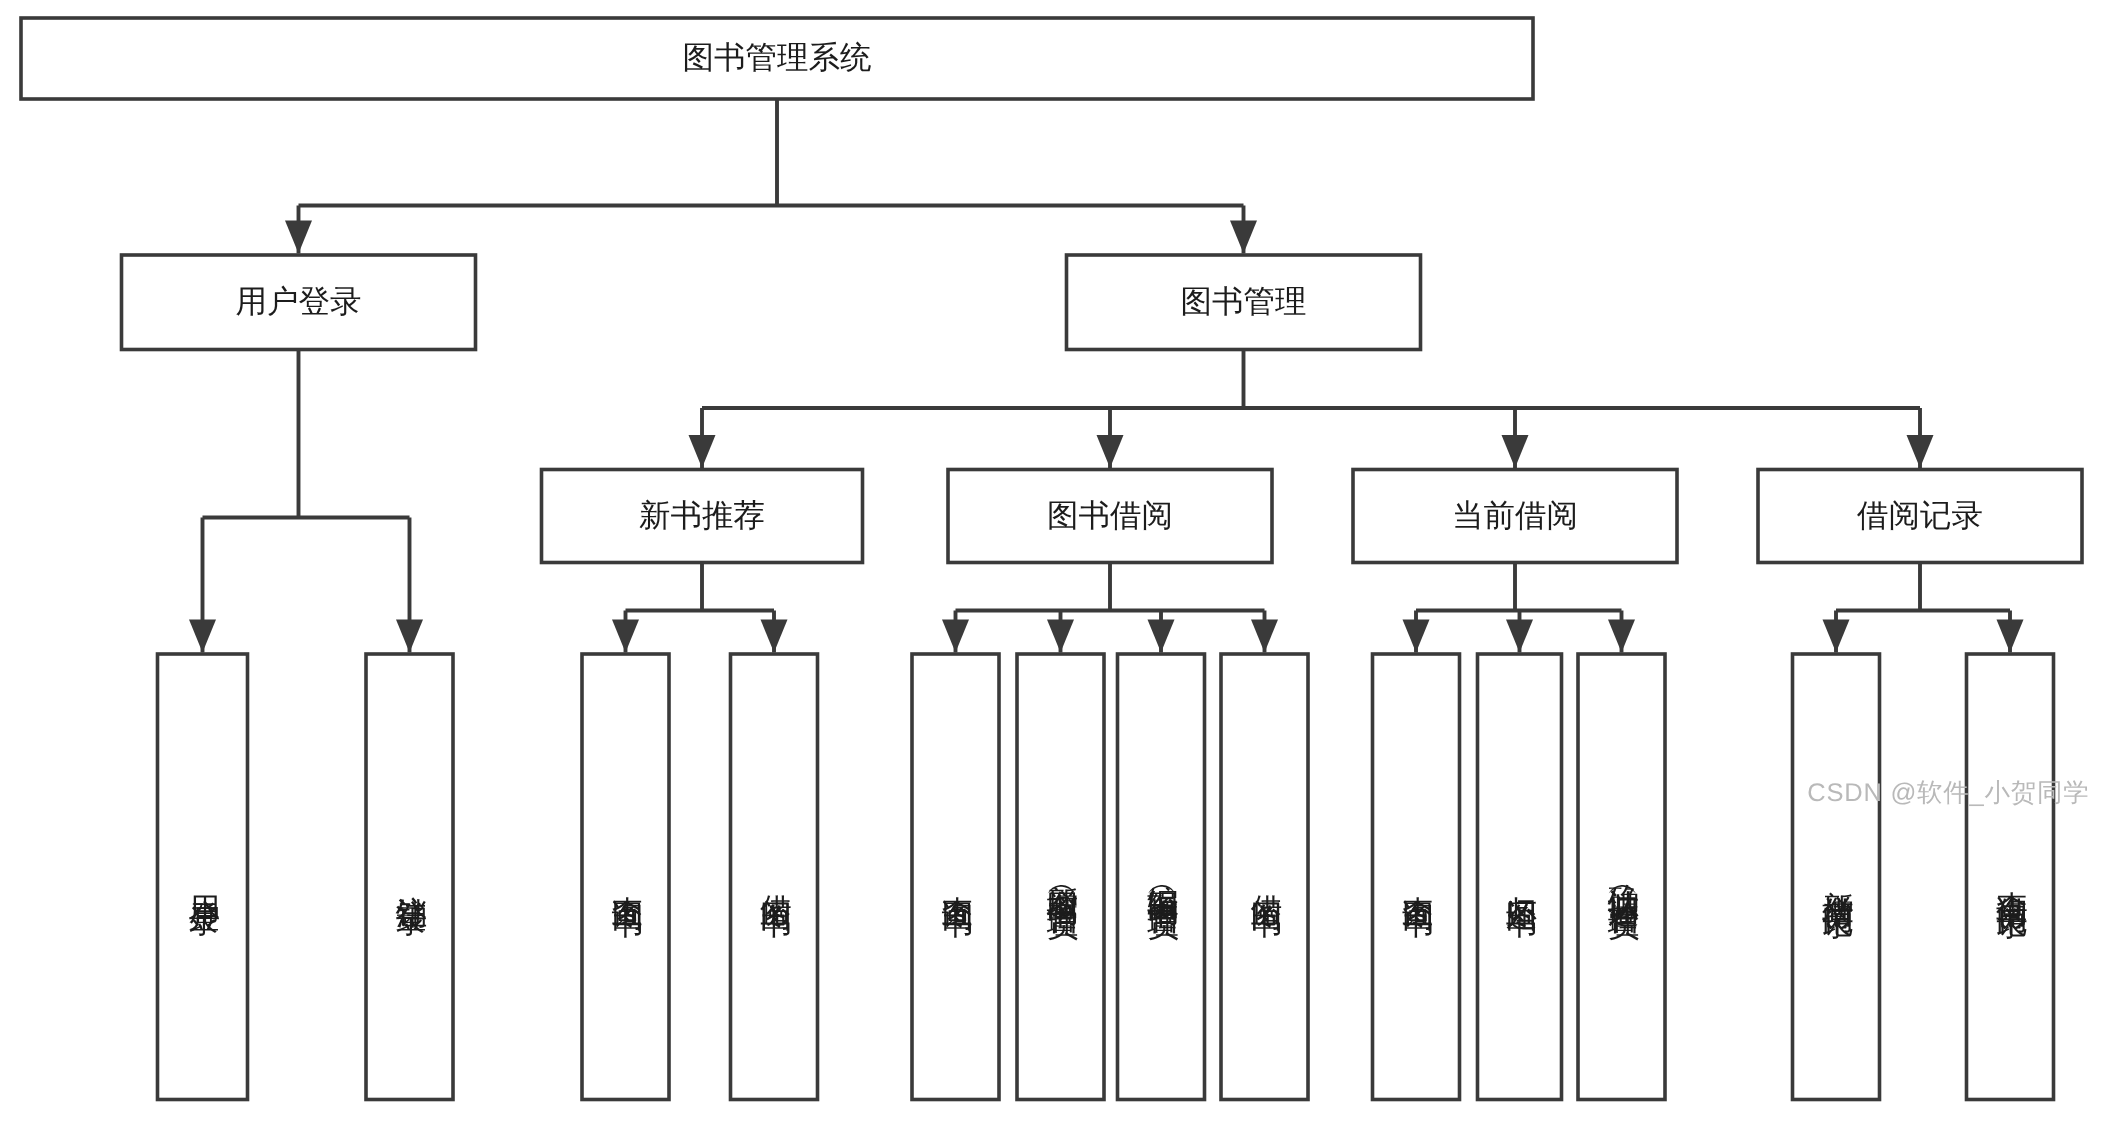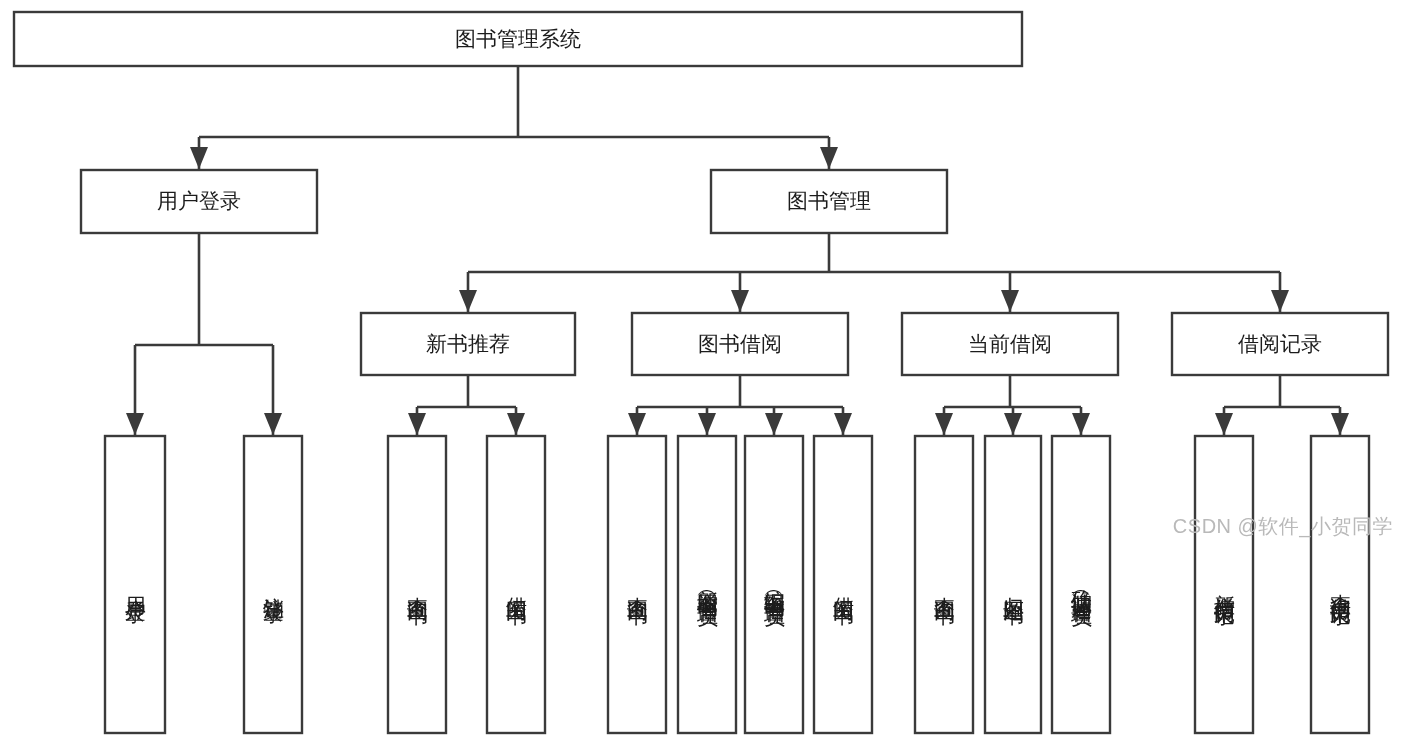--- a/index.html
+++ b/index.html
@@ -62,21 +62,21 @@
     justify-content: center;
     text-align: center;
     white-space: nowrap;
     user-select: none;
   }
   .watermark {
     position: absolute;
     right: 12px;
     bottom: 6px;
     font-family: "Liberation Sans", "DejaVu Sans", sans-serif;
-    font-size: 20px;
+    font-size: 17px;
     color: #b9b9b9;
     letter-spacing: 0.5px;
     white-space: nowrap;
   }
 </style>
 </head>
 <body>
 
 <div id="diagram-root">
 

